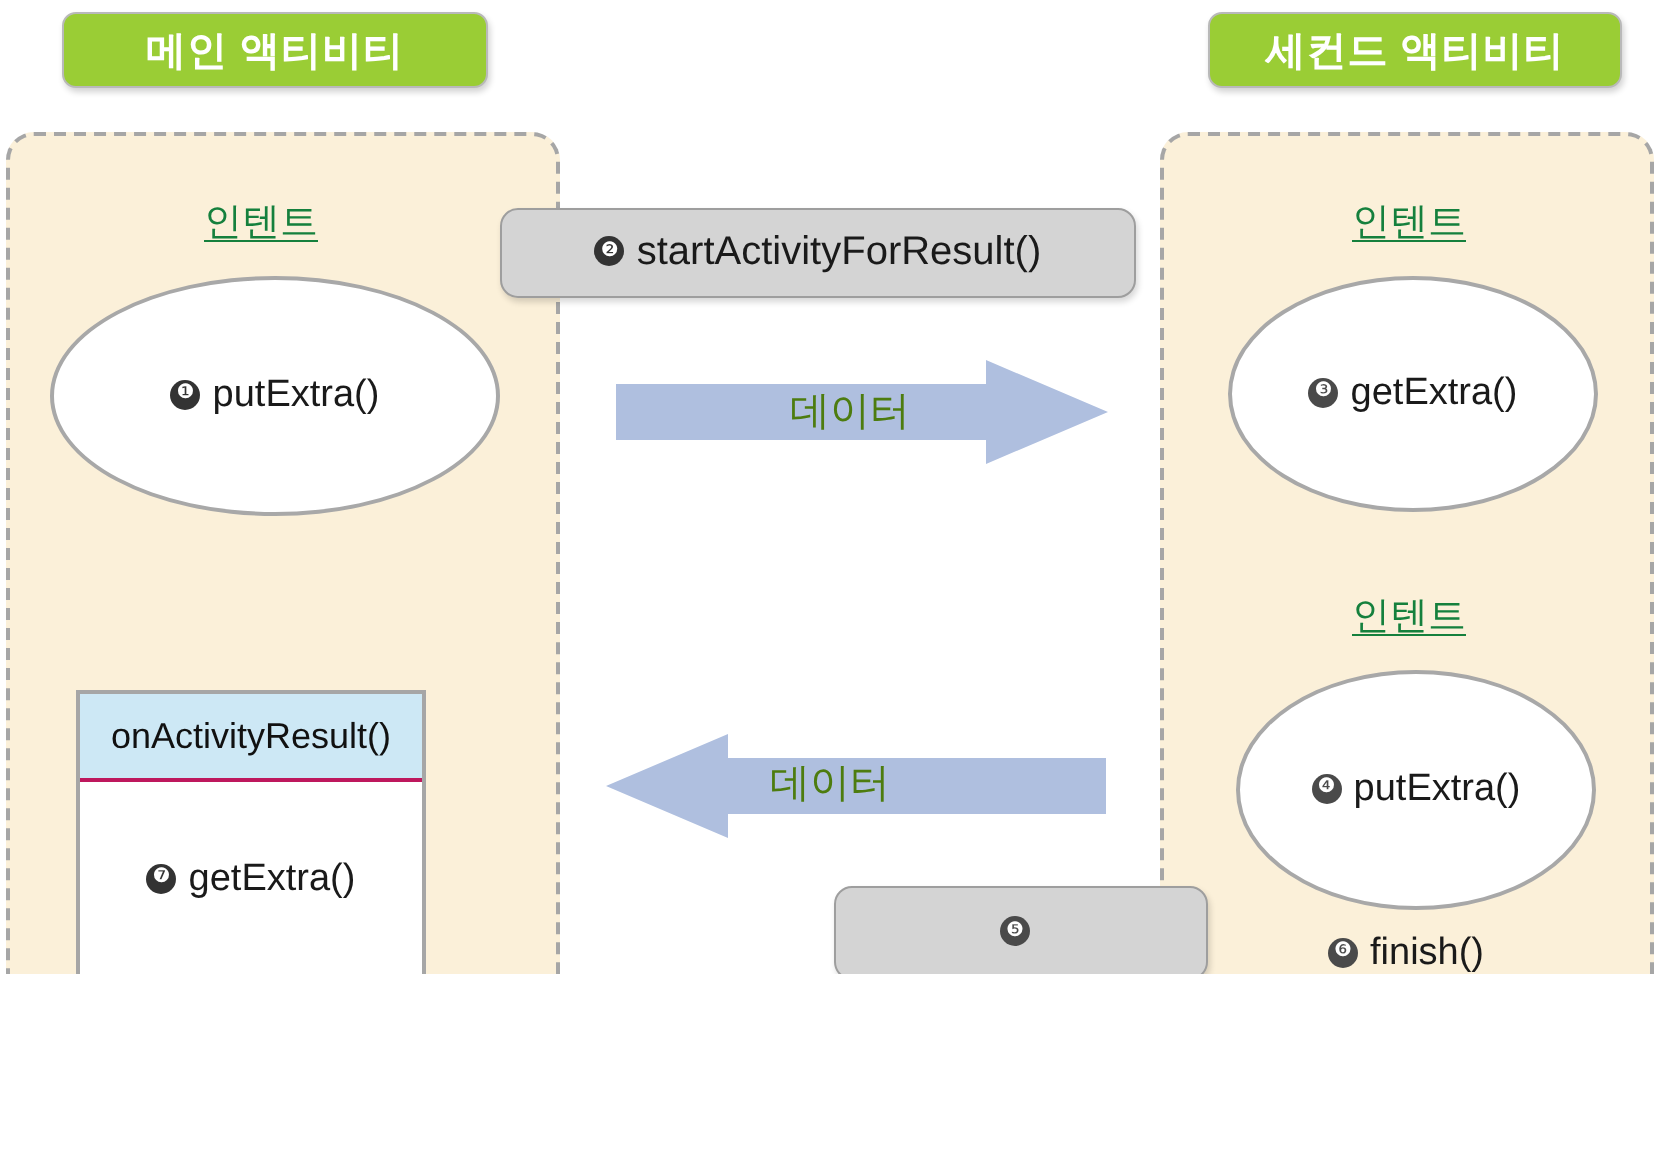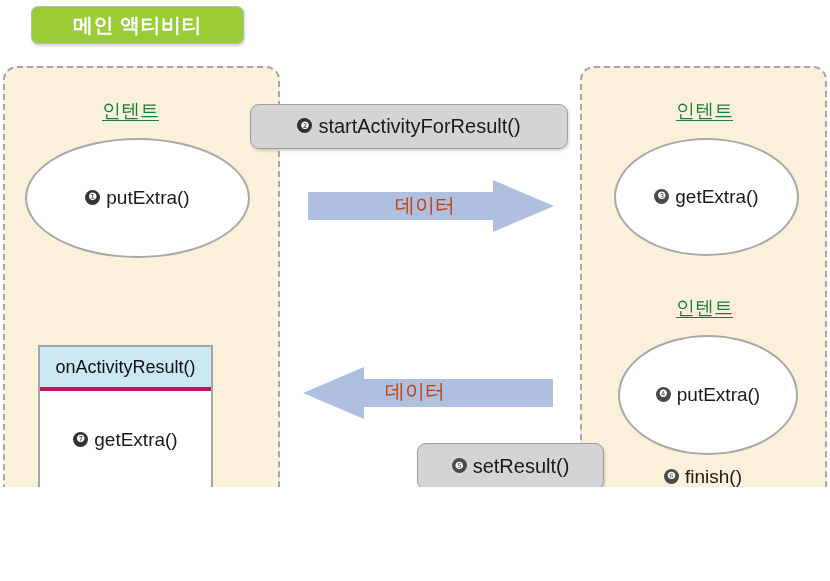--- a/index.html
+++ b/index.html
@@ -142,21 +142,21 @@
     width: 175px;
     height: 146px;
     box-sizing: border-box;
     border: 2px solid #A6A6A6;
     background: #ffffff;
   }
   #box-onactivityresult .header {
     box-sizing: border-box;
     height: 44px;
     background: #CDE8F5;
-    border-bottom: 4px solid #be185d;
+    border-bottom: 2px solid #be185d;
     display: flex;
     align-items: center;
     justify-content: center;
     font-size: 18px;
     color: #111111;
     white-space: nowrap;
   }
   #box-onactivityresult .body {
     box-sizing: border-box;
     height: 98px;
@@ -170,21 +170,21 @@
   
   .arrow-wrap { position: absolute; }
   #arrow-right { left: 308px; top: 180px; width: 246px; height: 52px; }
   #arrow-left  { left: 303px; top: 367px; width: 250px; height: 52px; }
 
   .arrow-wrap svg { display: block; }
 
   .arrow-text {
     position: absolute;
     font-size: 20px;
-    color: #c2410c;
+    color: #4d7c0f;
     font-weight: normal;
     white-space: nowrap;
   }
   #arrow-right-text { left: 395px; top: 192px; }
   #arrow-left-text  { left: 385px; top: 378px; }
 
   
   #caption {
     position: absolute;
     left: 3px;
@@ -198,20 +198,23 @@
 </style>
 </head>
 <body>
 
 <div id="canvas">
 
   <div class="activity-badge" id="badge-main">
     <span>메인 액티비티</span>
   </div>
 
+  <div class="activity-badge" id="badge-second">
+    <span>세컨드 액티비티</span>
+  </div>
 
   <div class="activity-panel" id="panel-main"></div>
   <div class="activity-panel" id="panel-second"></div>
 
   <div class="intent-label" id="intent-label-1">인텐트</div>
   <div class="intent-label" id="intent-label-2">인텐트</div>
   <div class="intent-label" id="intent-label-3">인텐트</div>
 
   <div class="ellipse" id="ellipse-putextra-1">
     <span class="label-row">
@@ -237,21 +240,20 @@
   <div class="method-box" id="box-startactivity">
     <span class="label-row">
       <span class="num dark">❷</span>
       <span>startActivityForResult()</span>
     </span>
   </div>
 
   <div class="method-box" id="box-setresult">
     <span class="label-row">
       <span class="num">❺</span>
-      <span>setResult()</span>
     </span>
   </div>
 
   <div id="label-finish">
     <span class="label-row">
       <span class="num">❻</span>
       <span>finish()</span>
     </span>
   </div>
 

